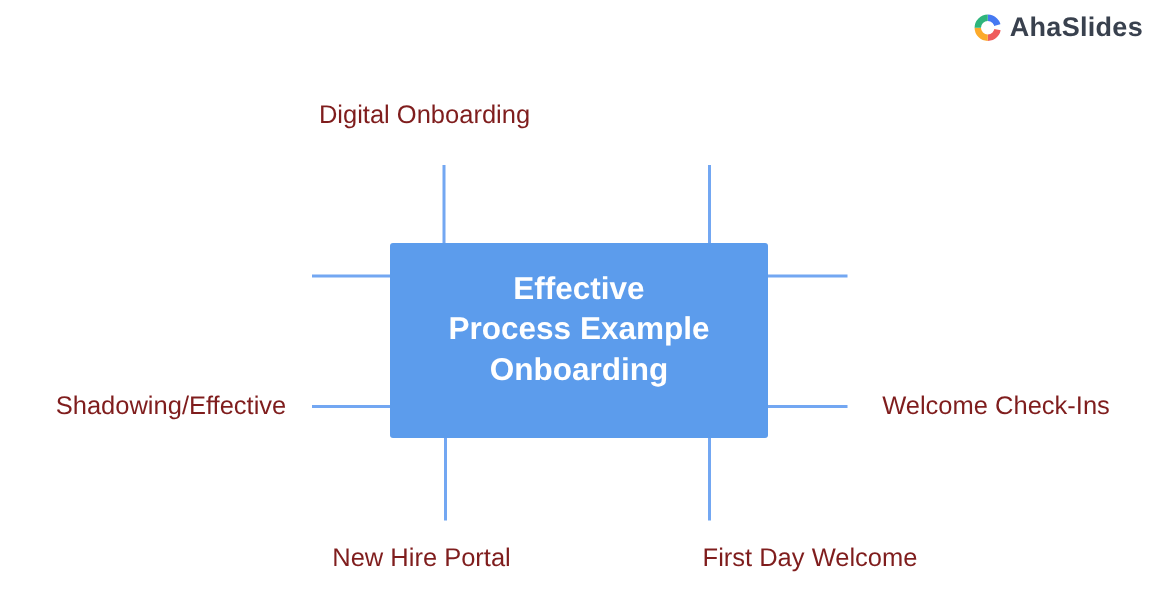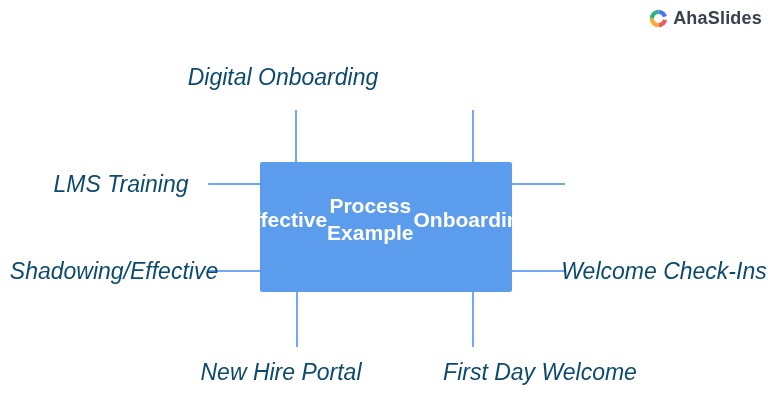--- a/index.html
+++ b/index.html
@@ -8,38 +8,38 @@
     font-family:"Liberation Sans",sans-serif;overflow:hidden;
   }
   
   .logo{position:absolute;top:8px;right:6px;display:flex;align-items:center;gap:5px;}
   .logo-icon{width:19px;height:19px;display:inline-block;}
   .logo-text{font-size:18px;font-weight:700;color:#39414E;letter-spacing:.2px;}
   
   .center-box{
     position:absolute;left:260px;top:162px;width:252px;height:130px;
     background:#5C9CEC;border-radius:2px;box-sizing:border-box;
-    display:flex;flex-direction:row;align-items:center;justify-content:center;
+    display:flex;flex-direction:column;align-items:center;justify-content:center;
     padding-bottom:16px;
   }
   .center-line{color:#ffffff;font-weight:700;font-size:21px;line-height:27px;text-align:center;}
   
   .connector{position:absolute;background:#73A7F2;}
   .c-tl{left:295px;top:110px;width:2px;height:52px;}
   .c-tr{left:472px;top:110px;width:2px;height:52px;}
   .c-bl{left:296px;top:292px;width:2px;height:55px;}
   .c-br{left:472px;top:292px;width:2px;height:55px;}
   .c-lu{left:208px;top:183px;width:52px;height:2px;}
   .c-ll{left:208px;top:270px;width:52px;height:2px;}
   .c-ru{left:512px;top:183px;width:53px;height:2px;}
   .c-rl{left:512px;top:270px;width:53px;height:2px;}
   
   .label{
     position:absolute;transform:translate(-50%,-50%);
-    font-size:23px;color:#0c4a6e;white-space:nowrap;font-style:italic;
+    font-size:17px;color:#7f1d1d;white-space:nowrap;
   }
   .l-tl{left:283px;top:77px;}
   .l-tr{left:474px;top:77px;}
   .l-lu{left:121px;top:184px;}
   .l-ll{left:114px;top:271px;}
   .l-ru{left:655px;top:184px;}
   .l-rl{left:664px;top:271px;}
   .l-bl{left:281px;top:372px;}
   .l-br{left:540px;top:372px;}
 </style>
@@ -72,19 +72,18 @@
   <div class="connector c-ru"></div>
   <div class="connector c-rl"></div>
 
   <div class="center-box">
     <div class="center-line">Effective</div>
     <div class="center-line">Process Example</div>
     <div class="center-line">Onboarding</div>
   </div>
 
   <div class="label l-tl">Digital Onboarding</div>
-  <div class="label l-lu">LMS Training</div>
   <div class="label l-ll">Shadowing/Effective</div>
   <div class="label l-rl">Welcome Check-Ins</div>
   <div class="label l-bl">New Hire Portal</div>
   <div class="label l-br">First Day Welcome</div>
 
 </div>
 
 </body></html>

